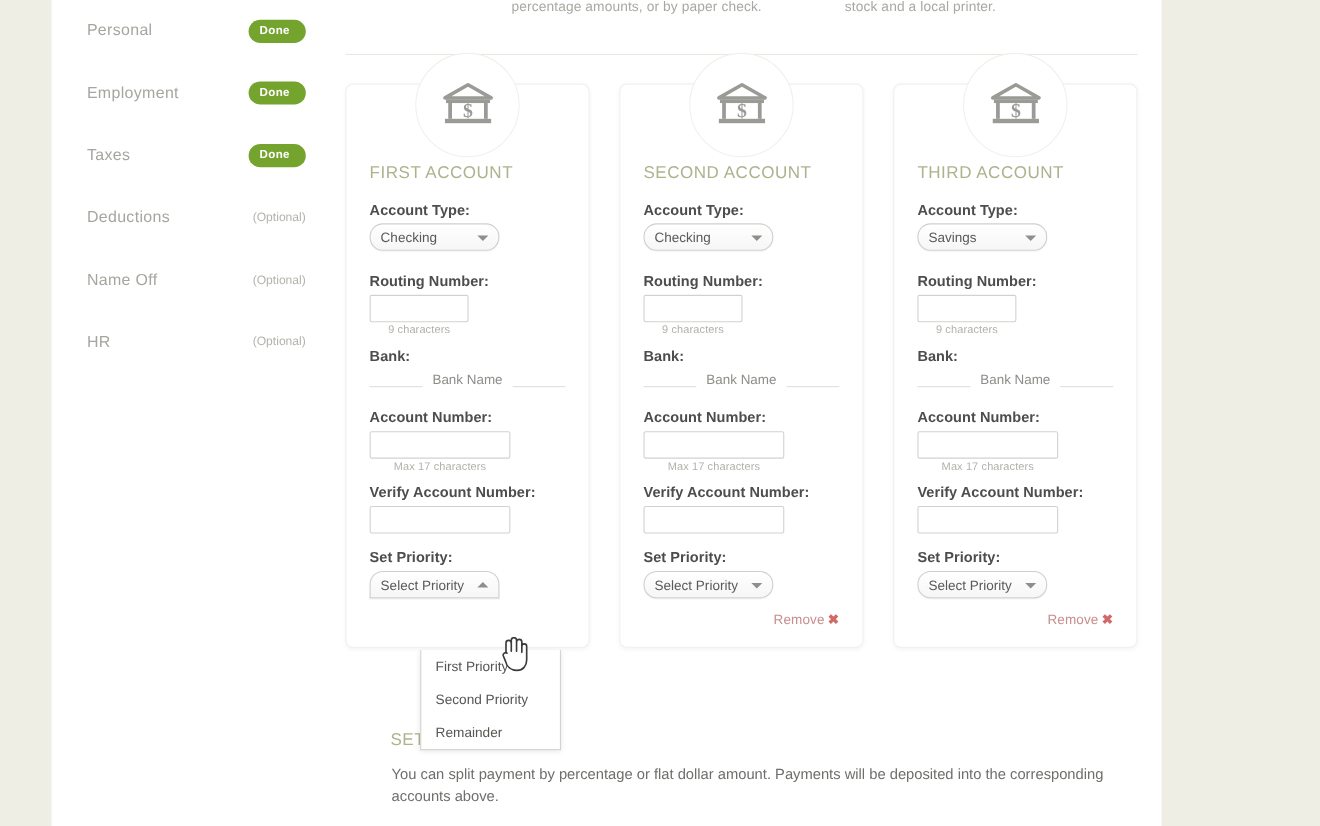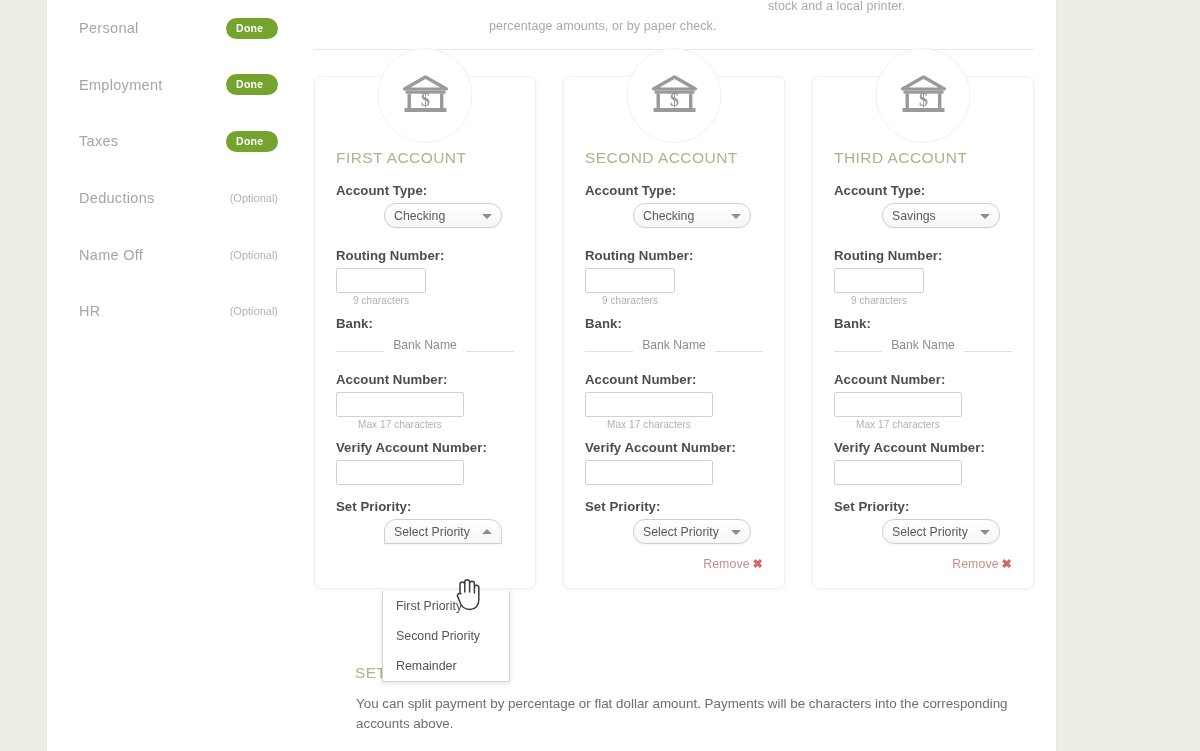--- a/index.html
+++ b/index.html
@@ -84,21 +84,21 @@
   }
 
   
   .top-frag {
     position: absolute;
     font-size: 12.5px;
     color: #a9a9a4;
     white-space: nowrap;
     letter-spacing: .1px;
   }
-  #frag-1 { left: 442px; top: -1px; margin-top: 20px; }
+  #frag-1 { left: 418px; top: -1px; }
   #frag-2 { left: 721px; top: -1px; }
 
   
   #top-divider {
     position: absolute;
     left: 267px; top: 49px;
     width: 720px; height: 1px;
     background: #e8e8e2;
   }
 
@@ -165,21 +165,20 @@
     height: 25px;
     background: linear-gradient(#ffffff, #f6f6f6);
     border: 1px solid #cfcfcb;
     border-radius: 12px;
     box-shadow: 0 1px 1px rgba(0,0,0,.04);
     padding: 0 24px 0 9px;
     font-size: 12.3px;
     color: #5a5a58;
     cursor: pointer;
     white-space: nowrap;
-    margin-left: 48px;
   }
   .select .caret {
     position: absolute;
     right: 9px; top: 50%;
     margin-top: -2px;
     width: 0; height: 0;
     border-left: 5px solid transparent;
     border-right: 5px solid transparent;
     border-top: 5px solid #8e8e8a;
   }
@@ -493,21 +492,21 @@
         <div class="remove-row">
           <span class="remove-link">
             <span>Remove</span><span class="x">✖</span>
           </span>
         </div>
       </div>
 
     </div>
 
     <div id="set-heading">SET</div>
-    <div id="bottom-para">You can split payment by percentage or flat dollar amount. Payments will be characters into the corresponding accounts above.</div>
+    <div id="bottom-para">You can split payment by percentage or flat dollar amount. Payments will be deposited into the corresponding accounts above.</div>
 
     <div id="priority-menu">
       <div class="opt">First Priority</div>
       <div class="opt">Second Priority</div>
       <div class="opt">Remainder</div>
     </div>
 
     <div id="cursor">
       <svg width="26" height="32" viewBox="0 0 26 32" aria-hidden="true">
         <path d="M6,14 L6,5.5 a2.4,2.4 0 0 1 4.8,0 L10.8,13 L10.8,3.2 a2.4,2.4 0 0 1 4.8,0 L15.6,13 L15.6,4.6 a2.4,2.4 0 0 1 4.8,0 L20.4,14 L20.4,8.5 a2.2,2.2 0 0 1 4.4,0 L24.8,21 c0,5.4 -3.4,9.4 -8.6,9.4 c-5.6,0 -9.6,-3.4 -10.6,-8.2 L3.6,17.4 a2.2,2.2 0 0 1 3.3,-2.6 Z" fill="#ffffff" stroke="#3b3b3b" stroke-width="1.5" stroke-linejoin="round"></path>

